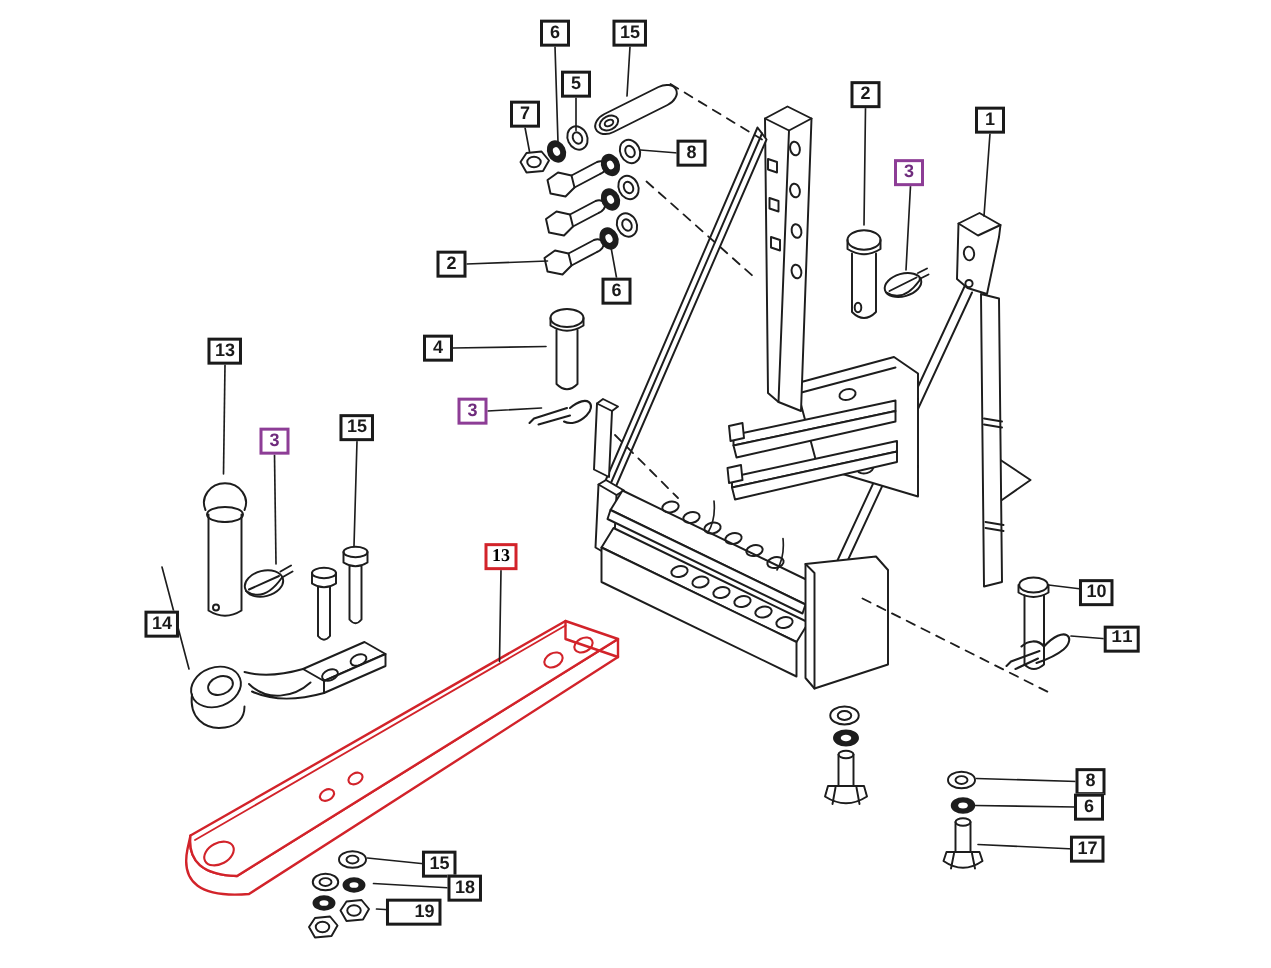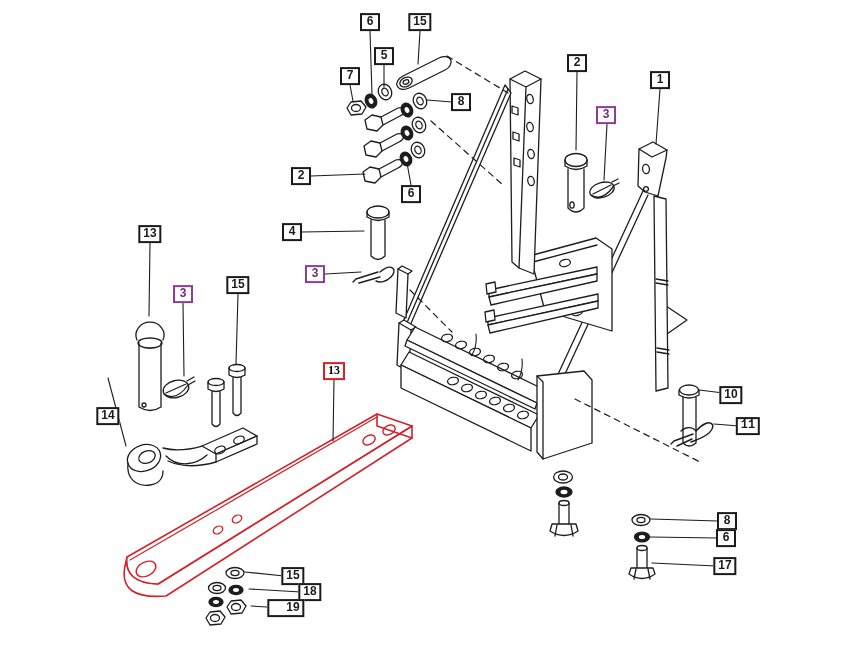--- a/index.html
+++ b/index.html
@@ -289,16 +289,16 @@
       <div class="callout" style="left: 238px; top: 285px;">15</div>
       <div class="callout" style="left: 108px; top: 369px; margin-top: 47px;">14</div>
       <div class="callout red" style="left: 334px; top: 371px;">13</div>
       <div class="callout" style="left: 731px; top: 395px; text-align: right;">10</div>
       <div class="callout" style="left: 748px; top: 426px; font-family: Liberation Mono, monospace;">11</div>
       <div class="callout" style="left: 727px; top: 521px;">8</div>
       <div class="callout" style="left: 726px; top: 538px;">6</div>
       <div class="callout" style="left: 725px; top: 566px;">17</div>
       <div class="callout" style="left: 293px; top: 576px;">15</div>
       <div class="callout" style="left: 310px; top: 592px;">18</div>
-      <div class="callout" style="left: 286px; top: 608px; padding-left: 17px;">19</div>
+      <div class="callout" style="left: 276px; top: 608px; padding-left: 17px;">19</div>
     </div>
 
 </div>
 
 </body></html>

